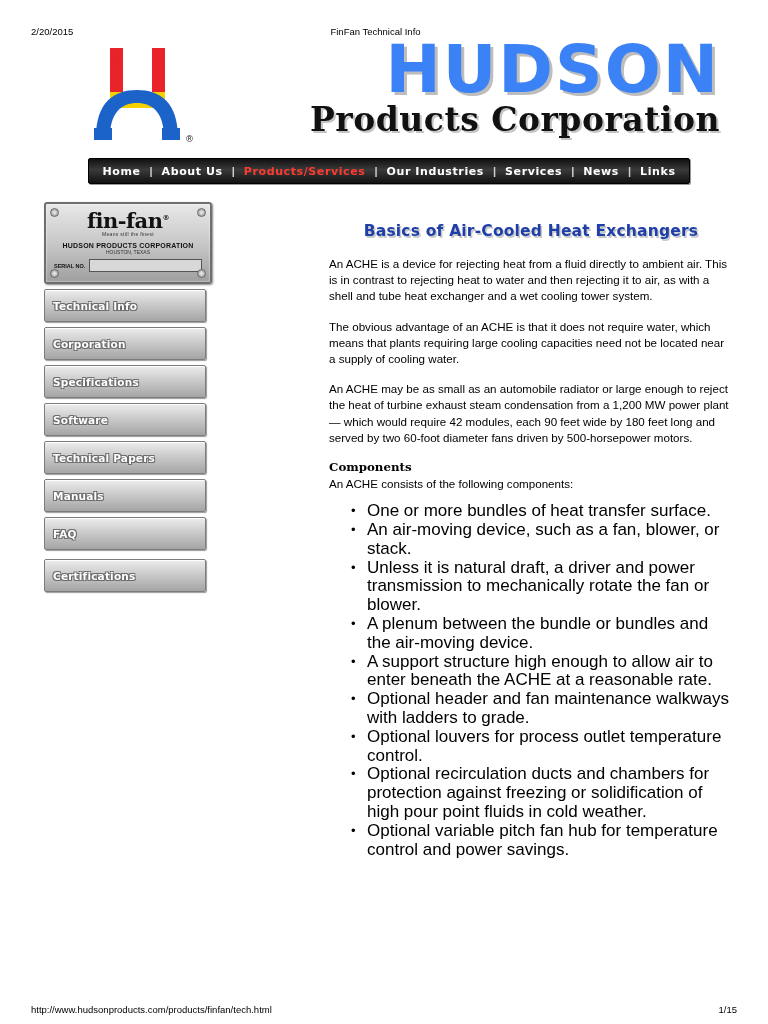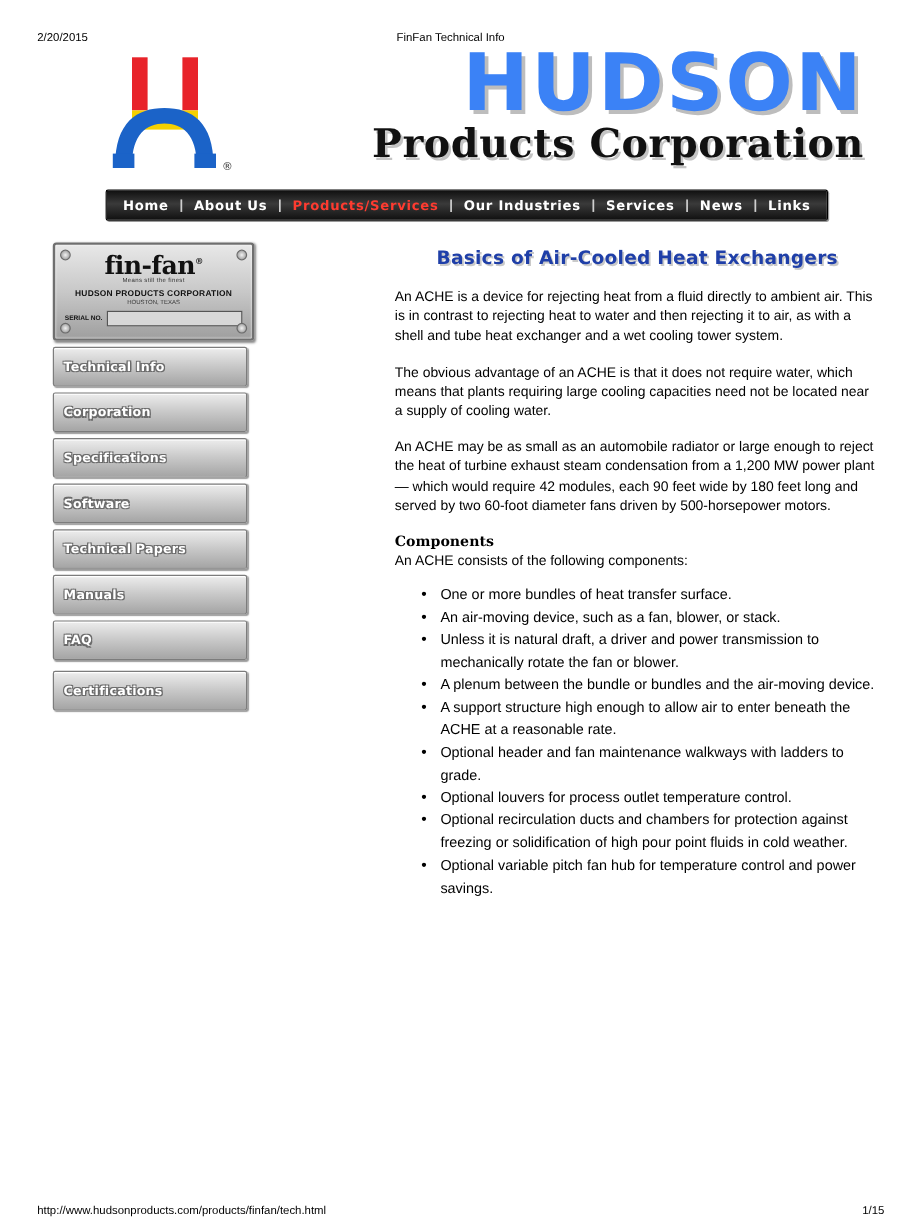--- a/index.html
+++ b/index.html
@@ -246,21 +246,21 @@
     color: #ffffff;
     text-shadow: 1px 1px 0 #6b6b6b, -1px -1px 0 #6b6b6b, 1px -1px 0 #6b6b6b, -1px 1px 0 #6b6b6b;
     letter-spacing: 0.2px;
   }
   .side-btn.wide { margin-top: 9px; }
 
   
   .content {
     position: absolute;
     left: 329px;
-    top: 0;
+    top: 16px;
     width: 404px;
   }
   .content h1 {
     margin: 4px 0 16px 0;
     font-family: "DejaVu Sans", sans-serif;
     font-size: 15.5px;
     font-weight: bold;
     color: #1f3fa8;
     text-shadow: 1.5px 1.5px 0 #c9c9c9;
     letter-spacing: 0.2px;
@@ -283,21 +283,21 @@
   .content p.lead {
     margin-bottom: 10px;
   }
   ul.components {
     margin: 0;
     padding-left: 38px;
     list-style: none;
   }
   ul.components li {
     position: relative;
-    font-size: 12px;
+    font-size: 17px;
     line-height: 18.8px;
     margin-bottom: 0px;
     padding-left: 0;
   }
   ul.components li::before {
     content: "\2022";
     position: absolute;
     left: -16px;
     top: 0;
     font-size: 13px;

